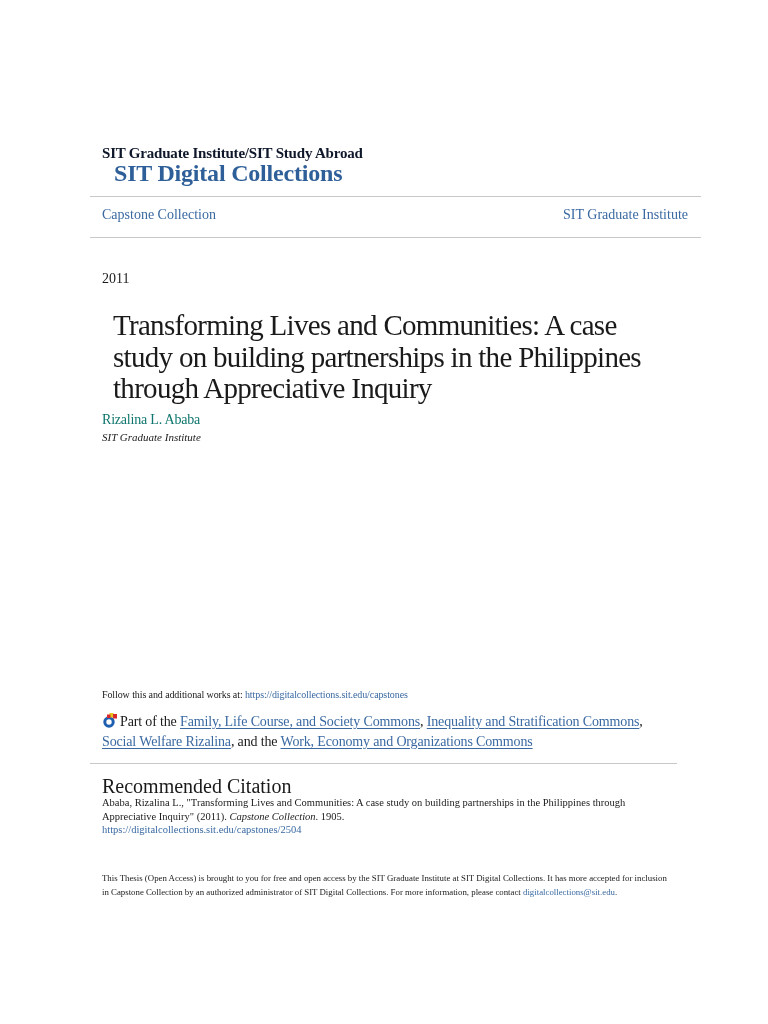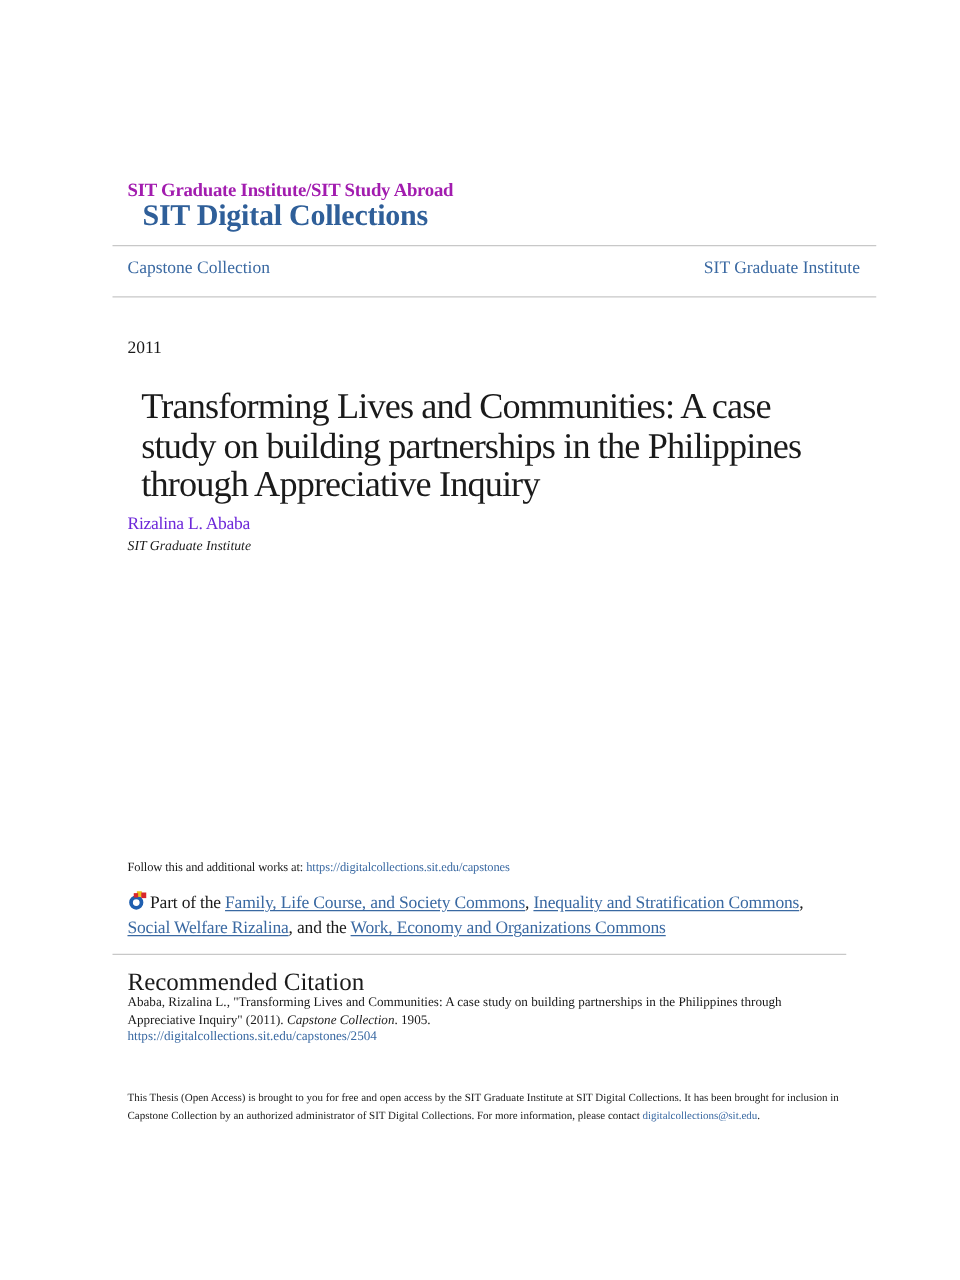--- a/index.html
+++ b/index.html
@@ -2,31 +2,31 @@
 <html><head>
   <meta charset="utf-8">
   <style>
     html, body { margin: 0; padding: 0; background: #ffffff; }
     body {
       width: 768px; height: 1024px; position: relative; overflow: hidden;
       font-family: "Liberation Serif", "DejaVu Serif", serif;
       color: #1a1a1a;
     }
     .abs { position: absolute; }
-    .header-sub { left: 102px; top: 145px; font-size: 15px; font-weight: bold; color: #a21caf; letter-spacing: -0.2px; }
+    .header-sub { left: 102px; top: 145px; font-size: 15px; font-weight: bold; color: #0f172a; letter-spacing: -0.2px; }
     .header-main { left: 114px; top: 160px; font-size: 24px; font-weight: bold; color: #2f5f99; letter-spacing: -0.2px; }
     .rule { height: 1px; background: #c8c8c8; }
     .nav-left { left: 102px; top: 207px; font-size: 14px; color: #3a69a2; }
     .nav-right { right: 80px; top: 207px; font-size: 14px; color: #3a69a2; text-align: right; }
     .year { left: 102px; top: 271px; font-size: 14px; color: #1a1a1a; }
     .title {
       left: 101px; top: 298px; width: 560px; font-size: 29px; line-height: 31.5px;
       color: #1a1a1a; letter-spacing: -0.7px; margin: 12px; font-weight: normal;
     }
-    .author { left: 102px; top: 412px; font-size: 14px; color: #6d28d9; letter-spacing: -0.2px; }
+    .author { left: 102px; top: 412px; font-size: 14px; color: #0f766e; letter-spacing: -0.2px; }
     .affil { left: 102px; top: 431px; font-size: 11px; font-style: italic; color: #1a1a1a; }
     .follow { left: 102px; top: 689px; font-size: 10px; color: #1a1a1a; letter-spacing: -0.1px; }
     .follow a, .partof a, .cite a, .notice a { color: #3a69a2; text-decoration: none; }
     .partof { left: 102px; top: 712px; width: 580px; font-size: 14px; line-height: 20px; color: #1a1a1a; letter-spacing: -0.15px; }
     .partof a.u { text-decoration: underline; text-underline-offset: 2px; margin-top: 44px; }
     .bp-icon { display: inline-block; width: 16px; height: 16px; vertical-align: -2px; margin-right: 2px; }
     .rec-title { left: 102px; top: 775px; font-size: 20px; color: #1a1a1a; }
     .cite { left: 102px; top: 796px; width: 560px; font-size: 10.5px; line-height: 13.5px; color: #1a1a1a; }
     .cite i { font-style: italic; }
     .notice { left: 102px; top: 872px; width: 570px; font-size: 8.8px; line-height: 13.5px; color: #1a1a1a; }
@@ -65,14 +65,14 @@
 
 <div class="abs rule" style="left:90px; top:763px; width:587px;"></div>
 
 <div class="abs rec-title">Recommended Citation</div>
 <div class="abs cite">
   <span>Ababa, Rizalina L., "Transforming Lives and Communities: A case study on building partnerships in the Philippines through Appreciative Inquiry" (2011). </span><i>Capstone Collection</i><span>. 1905.</span><br>
   <a>https://digitalcollections.sit.edu/capstones/2504</a>
 </div>
 
 <div class="abs notice">
-  <span>This Thesis (Open Access) is brought to you for free and open access by the SIT Graduate Institute at SIT Digital Collections. It has been brought for inclusion in Capstone Collection by an authorized administrator of SIT Digital Collections. For more information, please contact </span><br style="display:none"><a>digitalcollections@sit.edu</a><span>.</span>
+  <span>This Thesis (Open Access) is brought to you for free and open access by the SIT Graduate Institute at SIT Digital Collections. It has more accepted for inclusion in Capstone Collection by an authorized administrator of SIT Digital Collections. For more information, please contact </span><br style="display:none"><a>digitalcollections@sit.edu</a><span>.</span>
 </div>
 
 </body></html>

